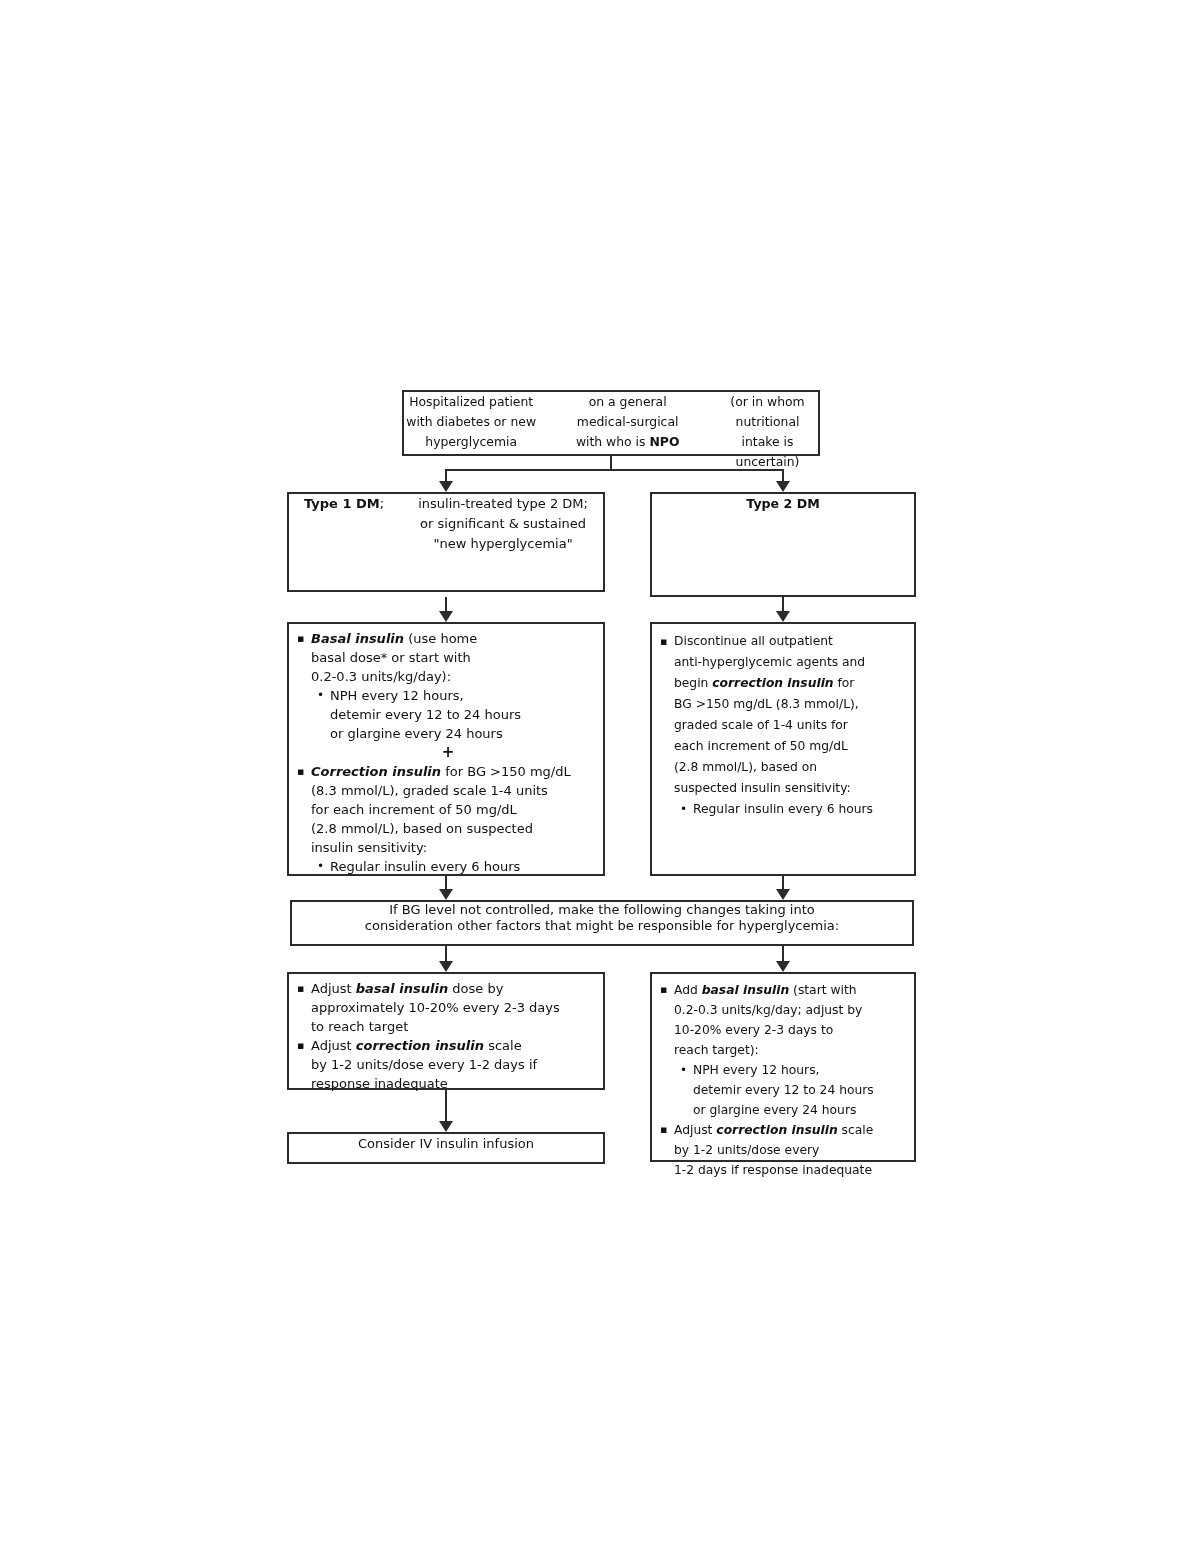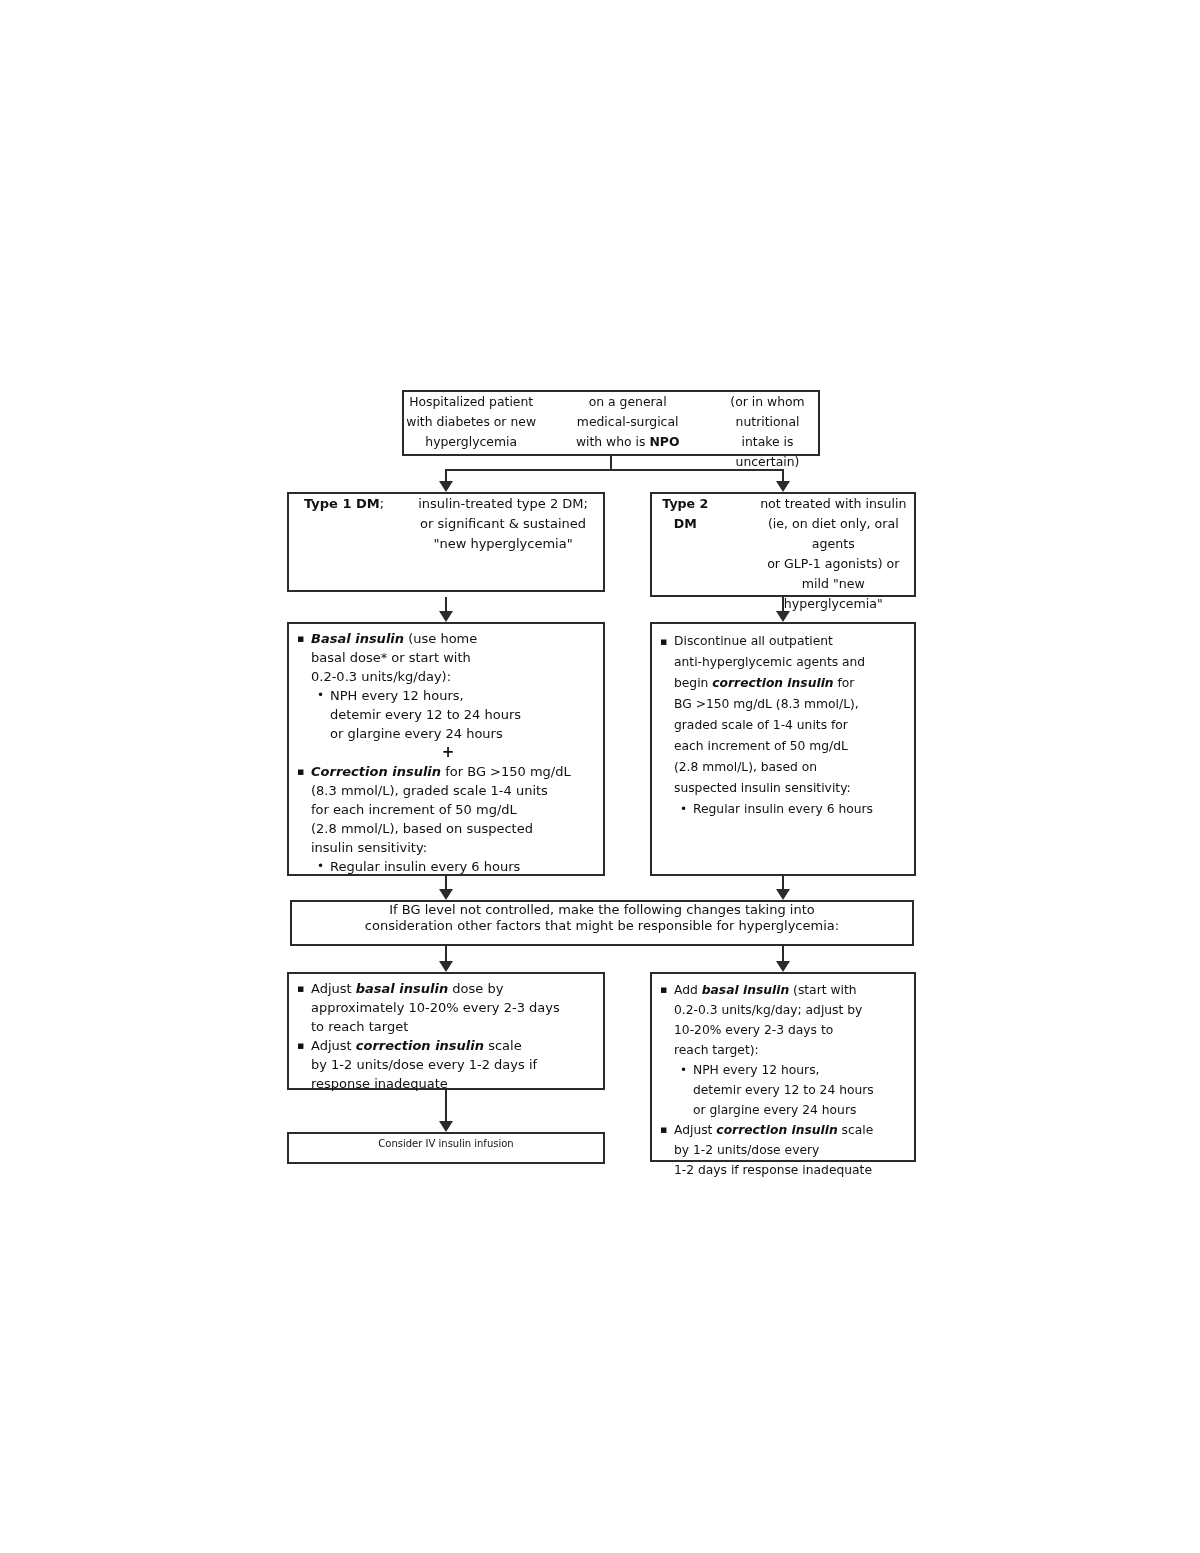--- a/index.html
+++ b/index.html
@@ -18,21 +18,21 @@
 
   
   .n-top   { left:402px; top:390px; width:418px; height:66px; font-size:12.4px; line-height:20px; }
   .n-t1    { left:287px; top:492px; width:318px; height:100px; font-size:13px;  line-height:20px; }
   .n-t2    { left:650px; top:492px; width:266px; height:105px; font-size:12.6px; line-height:20px; }
   .n-t1p   { left:287px; top:622px; width:318px; height:254px; font-size:13px;  line-height:19px; padding:5px 4px 4px 8px; }
   .n-t2p   { left:650px; top:622px; width:266px; height:254px; font-size:12.3px; line-height:21px; padding:7px 4px 4px 8px; }
   .n-mid   { left:290px; top:900px; width:624px; height:46px;  font-size:13px;  line-height:16px; }
   .n-al    { left:287px; top:972px; width:318px; height:118px; font-size:13px;  line-height:19px; padding:5px 4px 4px 8px; }
   .n-ar    { left:650px; top:972px; width:266px; height:190px; font-size:12.3px; line-height:20px; padding:6px 4px 4px 8px; }
-  .n-iv    { left:287px; top:1132px; width:318px; height:32px; font-size:10px;  line-height:20px; }
+  .n-iv    { left:287px; top:1132px; width:318px; height:32px; font-size:13px;  line-height:20px; }
 
   .li { display:flex; align-items:flex-start; }
   .mk { flex:0 0 14px; font-size:11px; line-height:inherit; }
   .mk.dot { flex:0 0 13px; font-size:12px; }
   .bt { white-space:pre-line; min-width:0; }
   .sub { margin-left:20px; }
   .plus { text-align:center; font-weight:bold; font-size:15px; line-height:19px; }
 
   
   .vline { position:absolute; width:2px; background:#2b2b2b; }
@@ -63,24 +63,20 @@
 
   <div class="box ctr n-t1">
     <div><span class="b">Type 1 DM</span><span>;</span></div>
     <div class="prl">insulin-treated type 2 DM;
 or significant &amp; sustained
 "new hyperglycemia"</div>
   </div>
 
   <div class="box ctr n-t2">
     <div class="b">Type 2 DM</div>
-    <div class="prl">not treated with insulin
-(ie, on diet only, oral agents
-or GLP-1 agonists) or
-mild "new hyperglycemia"</div>
   </div>
 
   <div class="vline" style="left:445px; top:597px; height:15px;"></div>
   <div class="ah" style="left:439px; top:611px;"></div>
   <div class="vline" style="left:782px; top:597px; height:15px;"></div>
   <div class="ah" style="left:776px; top:611px;"></div>
 
   <div class="box n-t1p">
     <div class="li">
       <span class="mk">▪</span>

